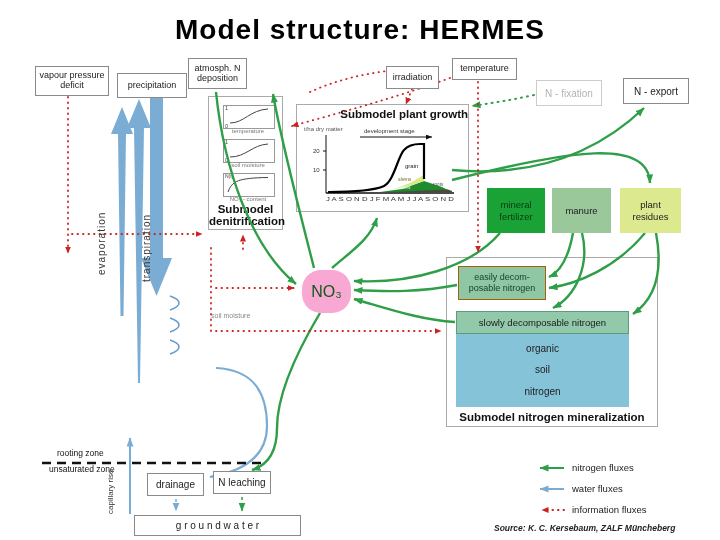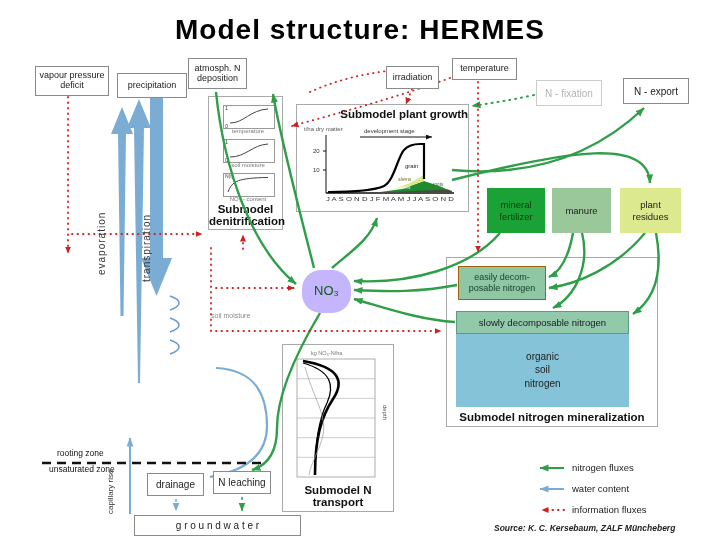--- a/index.html
+++ b/index.html
@@ -176,79 +176,61 @@
     <span>fertilizer</span>
   </div>
   <div class="abs pool" style="left:552px;top:188px;width:59px;height:45px;background:#9bc89b;color:#222;">
     <span>manure</span>
   </div>
   <div class="abs pool" style="left:620px;top:188px;width:61px;height:45px;background:#dde98e;color:#222;">
     <span>plant</span>
     <span>residues</span>
   </div>
 
-  <div class="abs pool" style="left:302px;top:270px;width:49px;height:43px;background:#c4b5fd;color:#0a5a14;font-size:13px;border-radius:19px;">
+  <div class="abs pool" style="left:302px;top:270px;width:49px;height:43px;background:#f9a8d4;color:#0a5a14;font-size:16px;border-radius:19px;">
     <span>NO₃</span>
   </div>
 
   <div class="abs panel" style="left:446px;top:257px;width:212px;height:170px;">
     <div class="abs pool" style="left:11px;top:8px;width:88px;height:34px;background:#8fc6a4;border:1px solid #a16207;color:#143d28;font-size:9px;">
       <span>easily decom-</span>
       <span>posable nitrogen</span>
     </div>
     <div class="abs pool" style="left:9px;top:53px;width:173px;height:23px;background:#92c9ab;border:1px solid #5f9a7c;color:#1a1a1a;font-size:9.5px;">
       <span>slowly decomposable nitrogen</span>
     </div>
-    <div class="abs pool" style="left:9px;top:76px;width:173px;height:73px;background:#85c3d8;color:#222;font-size:10px;gap:1px;">
+    <div class="abs pool" style="left:9px;top:76px;width:173px;height:73px;background:#85c3d8;color:#222;font-size:10px;gap:9px;">
       <span>organic</span>
       <span>soil</span>
       <span>nitrogen</span>
     </div>
     <div class="ptitle" style="bottom:3px;">Submodel nitrogen mineralization</div>
   </div>
 
   <div class="abs tiny" style="left:211px;top:312px;">soil moisture</div>
 
   <div class="abs zone-label" style="left:57px;top:448px;">rooting zone</div>
   <div class="abs zone-label" style="left:49px;top:464px;">unsaturated zone</div>
   <div class="abs vtext" style="left:106px;top:452px;height:62px;font-size:8px;color:#333;letter-spacing:0;">capillary rise</div>
   <div class="abs lbox" style="left:147px;top:473px;width:57px;height:23px;font-size:10px;">drainage</div>
   <div class="abs lbox" style="left:213px;top:471px;width:58px;height:23px;font-size:10px;text-align:center;">N leaching</div>
   <div class="abs lbox" style="left:134px;top:515px;width:167px;height:21px;font-size:10px;">g r o u n d w a t e r</div>
 
-  <div class="abs panel" style="left:282px;top:344px;width:112px;height:168px;">
-    <svg class="abs" style="left:8px;top:2px;" width="100" height="140" viewBox="0 0 100 140">
-      <text x="20" y="8" font-size="5.5" fill="#777">kg NO₃-N/ha</text>
-      <rect x="6" y="12" width="78" height="118" fill="none" stroke="#999" stroke-width="0.8"></rect>
-      <g stroke="#aaa" stroke-width="0.6">
-        <line x1="6" y1="31.7" x2="84" y2="31.7"></line>
-          <line x1="6" y1="51.3" x2="84" y2="51.3"></line>
-        <line x1="6" y1="71" x2="84" y2="71"></line>
-          <line x1="6" y1="90.7" x2="84" y2="90.7"></line>
-        <line x1="6" y1="110.3" x2="84" y2="110.3"></line>
-      </g>
-      <path d="M12,14 C48,20 54,34 42,52 C30,70 24,92 24,128" stroke="#000" stroke-width="2.6" fill="none"></path>
-      <path d="M12,16 C40,24 44,38 36,56 C28,72 24,94 24,128" stroke="#000" stroke-width="1.3" fill="none"></path>
-      <path d="M14,20 C22,50 36,68 32,88 C29,103 20,115 18,128" stroke="#999" stroke-width="0.7" fill="none"></path>
-      <text transform="translate(92,58) rotate(90)" font-size="6" fill="#555">depth</text>
-    </svg>
-    <div class="ptitle" style="bottom:3px;">Submodel N transport</div>
-  </div>
 
   <div class="legend-row" style="left:532px;top:462px;">
     <svg width="34" height="10">
         <path d="M32,5 L8,5" stroke="#2f9e48" stroke-width="2" fill="none" marker-end="url(#mg)"></path>
       </svg>
     <span class="legend-label">nitrogen fluxes</span>
   </div>
   <div class="legend-row" style="left:532px;top:483px;">
     <svg width="34" height="10">
         <path d="M32,5 L8,5" stroke="#7badd4" stroke-width="2" fill="none" marker-end="url(#mb)"></path>
       </svg>
-    <span class="legend-label">water content</span>
+    <span class="legend-label">water fluxes</span>
   </div>
   <div class="legend-row" style="left:532px;top:504px;">
     <svg width="34" height="10">
         <path d="M32,5 L10,5" stroke="#cc2222" stroke-width="2" stroke-dasharray="0.5 5" stroke-linecap="round" fill="none" marker-end="url(#mr)"></path>
       </svg>
     <span class="legend-label">information fluxes</span>
   </div>
 
   <div id="source" class="abs" style="left:494px;top:523px;">Source: K. C. Kersebaum, ZALF Müncheberg</div>
 

